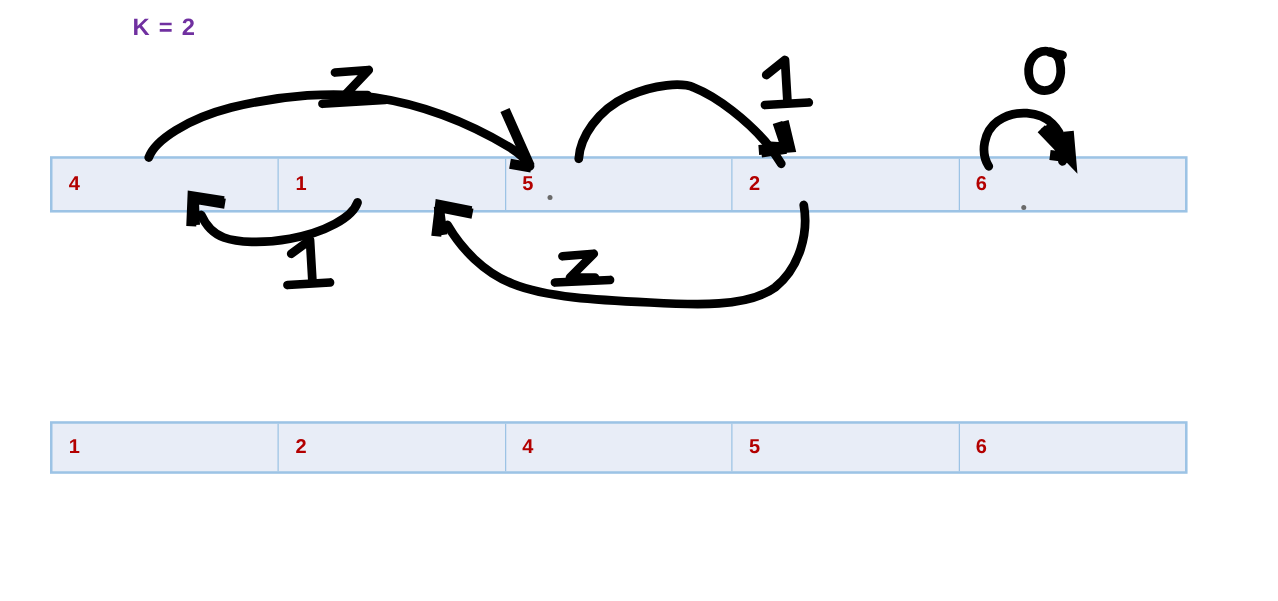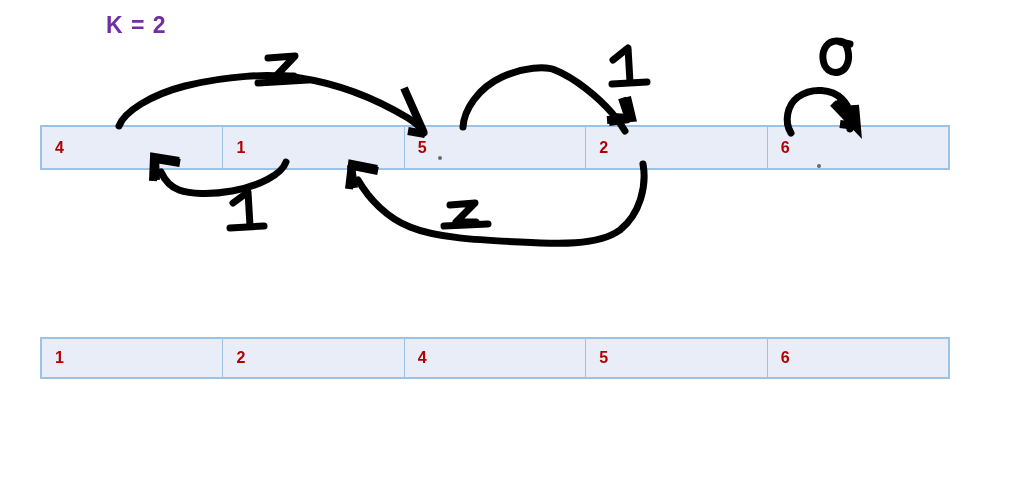--- a/index.html
+++ b/index.html
@@ -14,21 +14,21 @@
     background: #ffffff;
     overflow: hidden;
     font-family: "Liberation Sans", sans-serif;
   }
 
   
   #title {
     position: absolute;
     left: 106px;
     top: 12px;
-    font-size: 23px;
+    font-size: 19px;
     font-weight: bold;
     color: #7030a0;
     letter-spacing: 1px;
     white-space: pre;
   }
 
   
   .array-row {
     position: absolute;
     display: flex;

